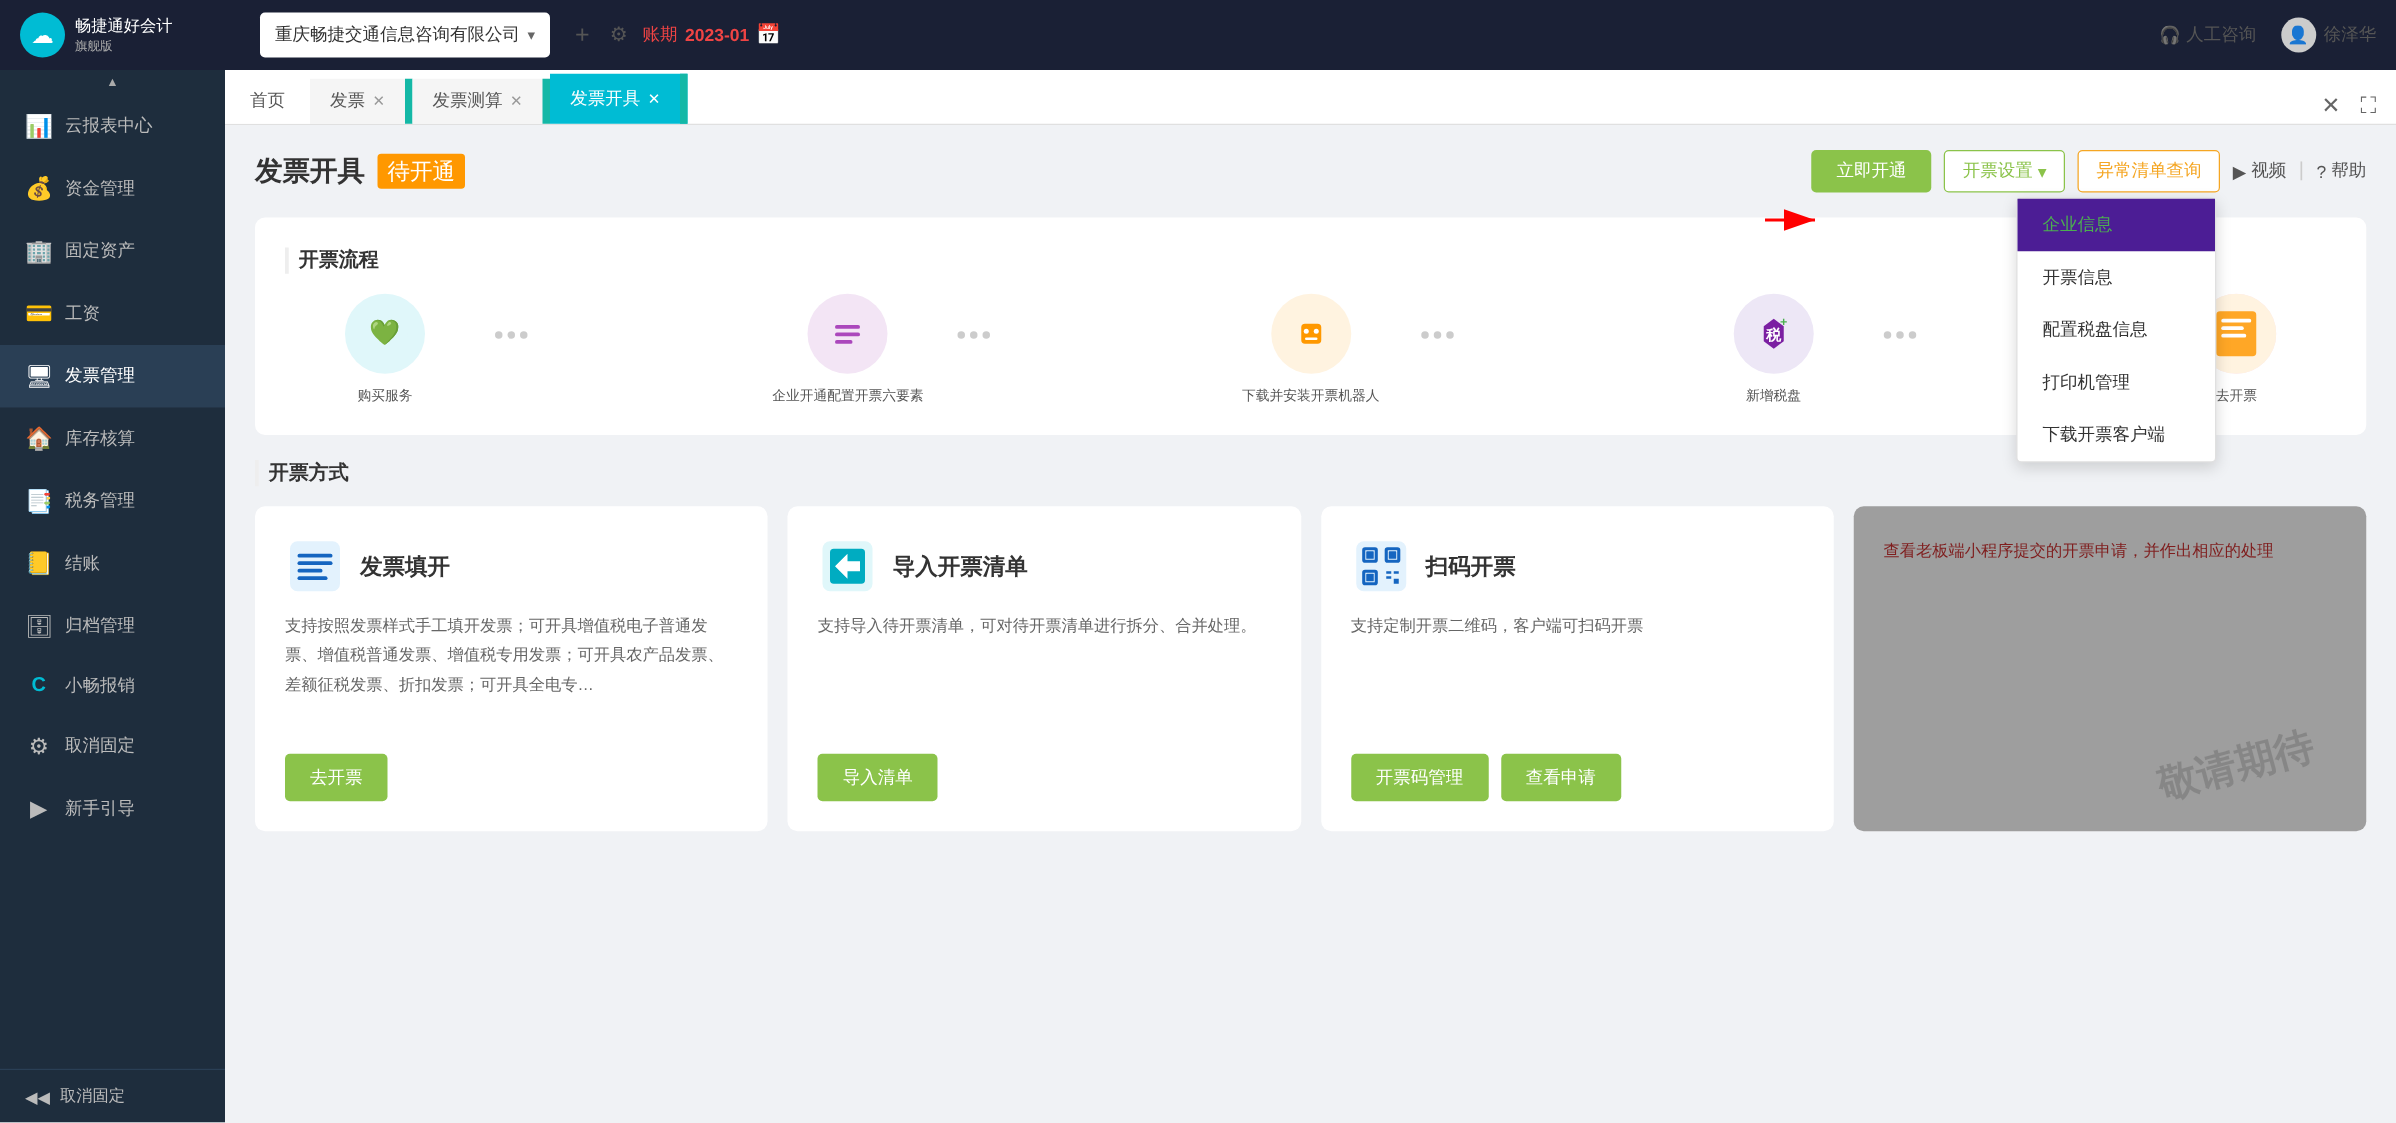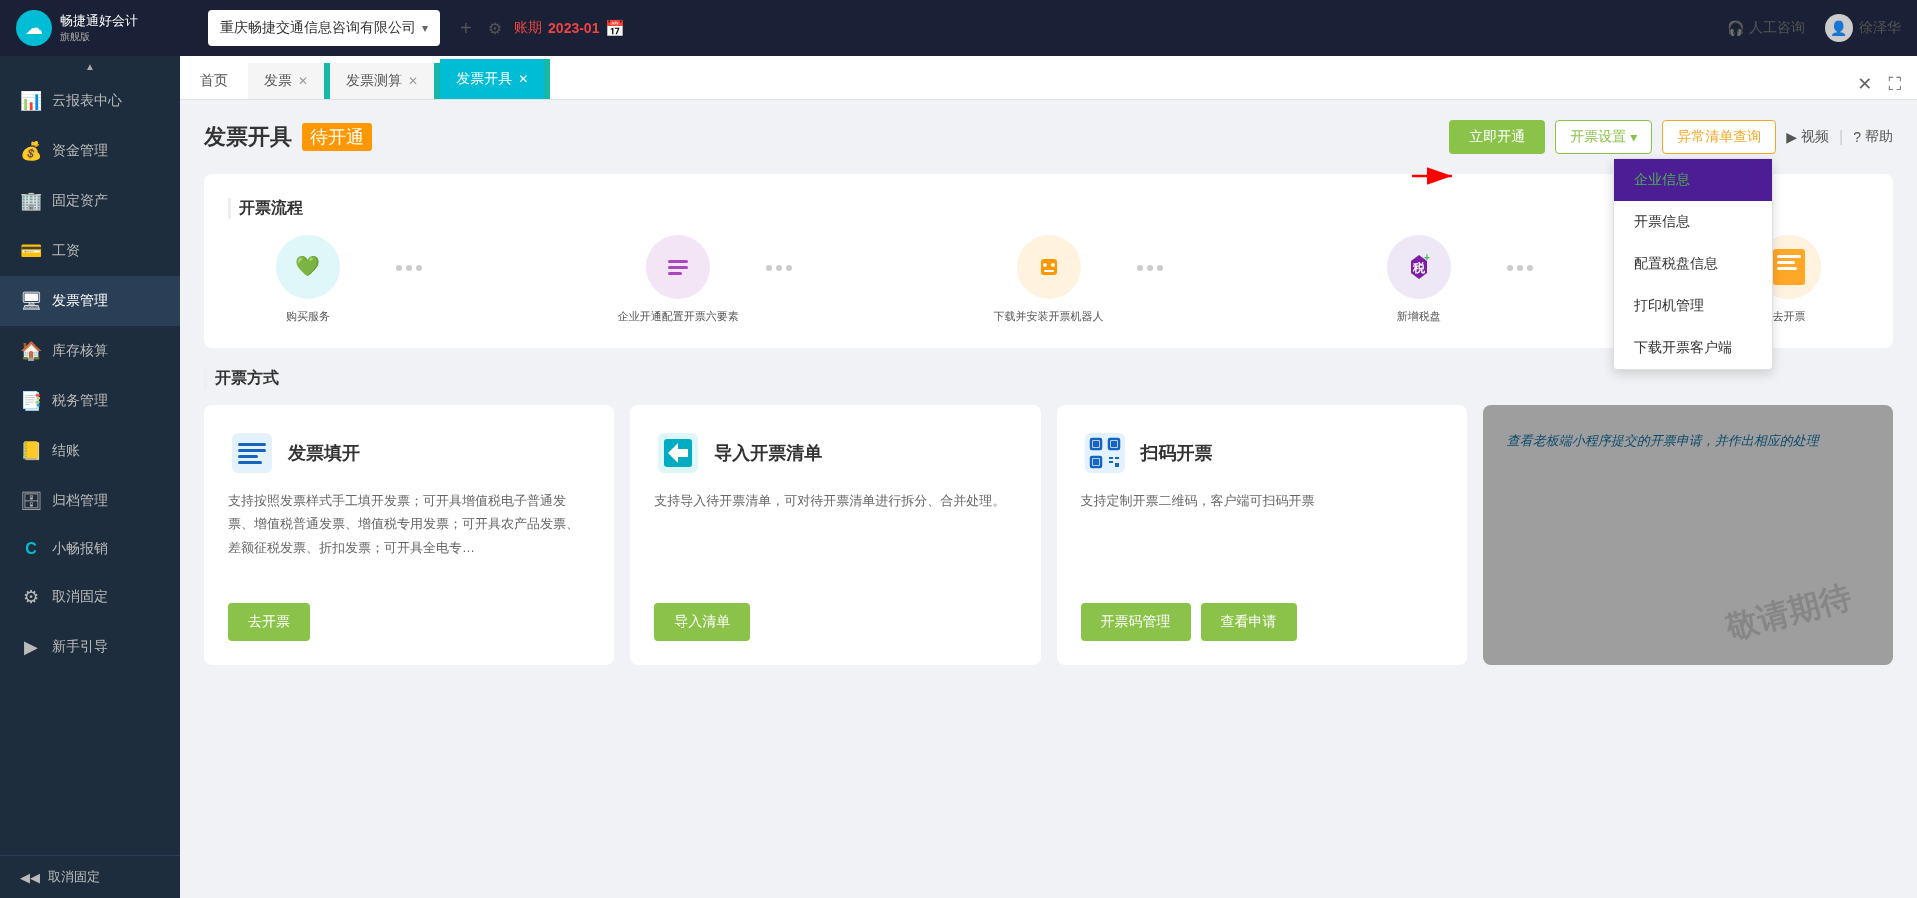--- a/index.html
+++ b/index.html
@@ -261,21 +261,21 @@
       display: flex; align-items: center; gap: 12px;
     }
     .method-icon {
       width: 48px; height: 48px;
       display: flex; align-items: center; justify-content: center;
       font-size: 28px;
     }
     .method-title { font-size: 18px; font-weight: bold; color: #333; }
     .method-desc { font-size: 13px; color: #666; line-height: 1.8; flex: 1; }
     .method-card.dark .method-title { color: white; }
-    .method-card.dark .method-desc { color: #0c4a6e; font-style: italic; }
+    .method-card.dark .method-desc { color: #7f1d1d; }
     .btn-green-full {
       background: #8bc34a; color: white;
       border: none; padding: 10px 20px; border-radius: 4px;
       font-size: 14px; cursor: pointer; align-self: flex-start;
     }
 
     
     .tab-bar-actions {
       margin-left: auto;
       display: flex; align-items: center; gap: 8px;

